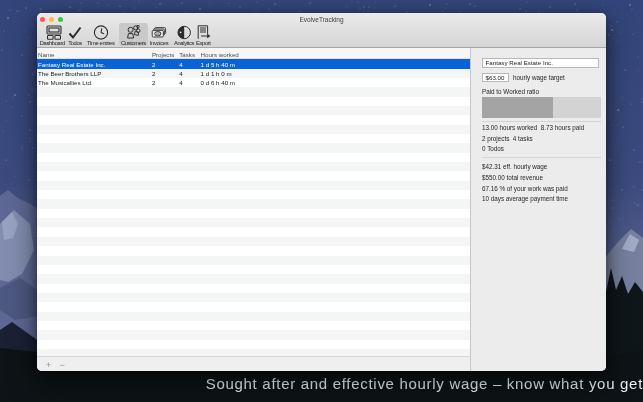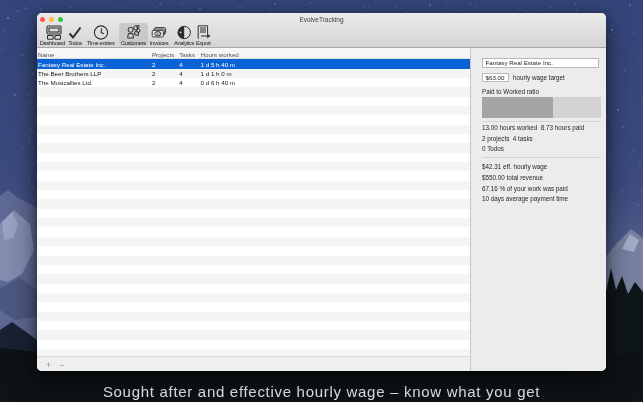--- a/index.html
+++ b/index.html
@@ -1,19 +1,19 @@
 <!DOCTYPE html>
 <html><head>
 <meta charset="utf-8">
 <style>
   html,body{margin:0;padding:0;width:643px;height:402px;overflow:hidden;}
   body{font-family:"Liberation Sans",sans-serif;position:relative;background:#2e3d68;}
   #bg{position:absolute;left:0;top:0;width:643px;height:402px;}
-  #caption{position:absolute;left:0;top:374.5px;width:643px;text-align:center;
-    color:#eef1f4;font-size:15px;letter-spacing:0.7px;margin-top:8px;}
+  #caption{position:absolute;left:0;top:374.5px;width:643px;text-align:right;
+    color:#eef1f4;font-size:15px;letter-spacing:0.7px;}
   #win{position:absolute;left:37px;top:13px;width:569px;height:358px;
     border-radius:5px;background:#fff;overflow:hidden;
     box-shadow:0 10px 28px rgba(0,0,0,.55),0 2px 8px rgba(0,0,0,.35);}
   #titlebar{position:absolute;left:0;top:0;width:100%;height:35px;
     background:linear-gradient(#ebebeb,#d5d5d5);border-bottom:1px solid #a7a7a7;box-sizing:border-box;}
   .tl{position:absolute;top:4.2px;width:5px;height:5px;border-radius:50%;}
   #title{position:absolute;left:0;top:3px;width:100%;text-align:center;
     font-size:6.5px;color:#404040;}
   .tbitem{position:absolute;top:12.6px;height:22px;text-align:center;}
   .tbsel{position:absolute;left:82.4px;top:10.4px;width:28.6px;height:22.8px;border-radius:3px;background:#c9c9c9;}

